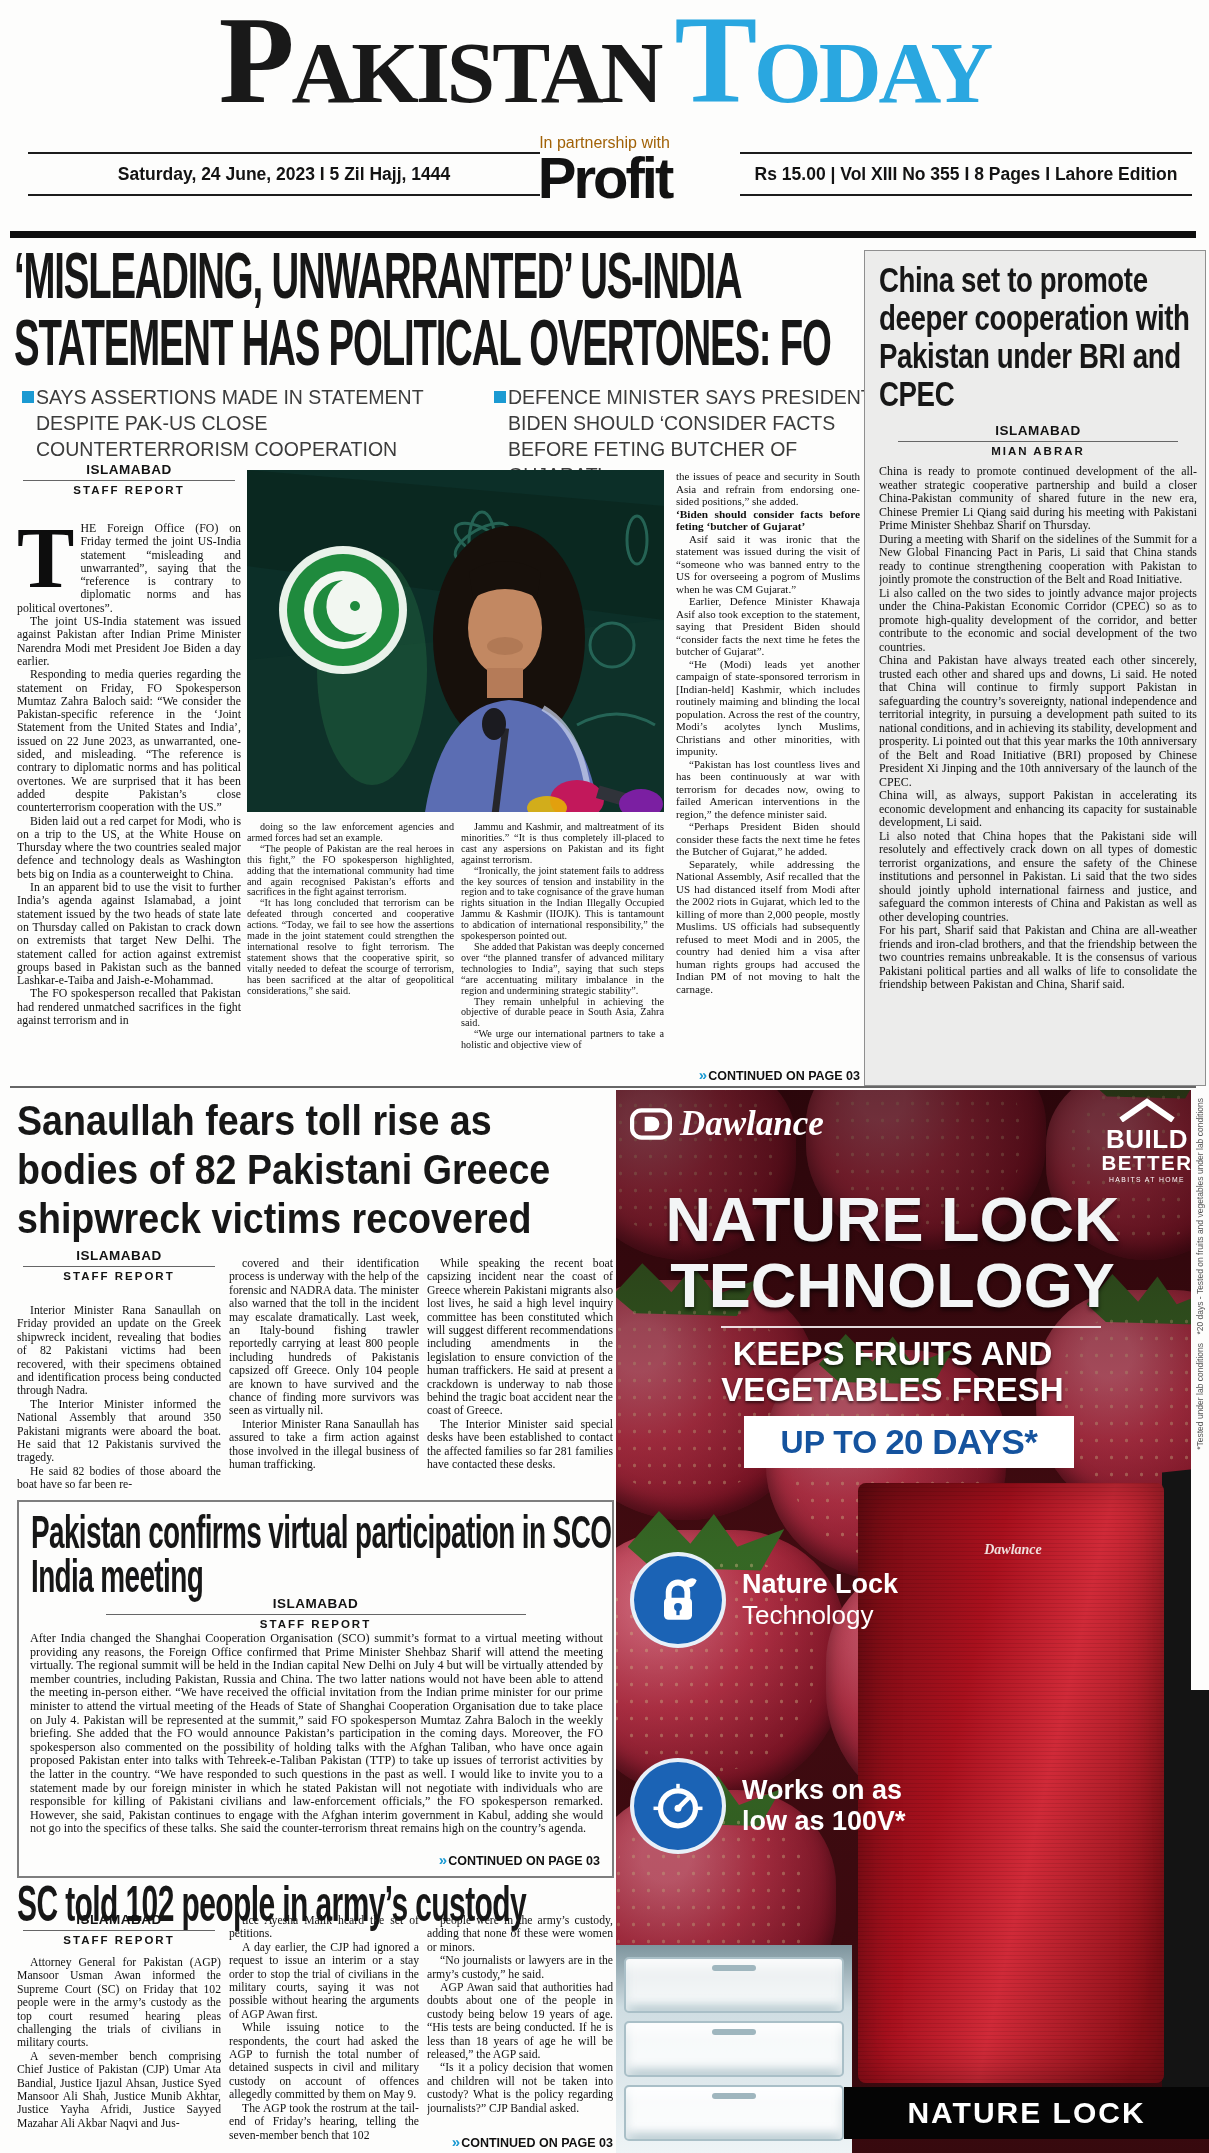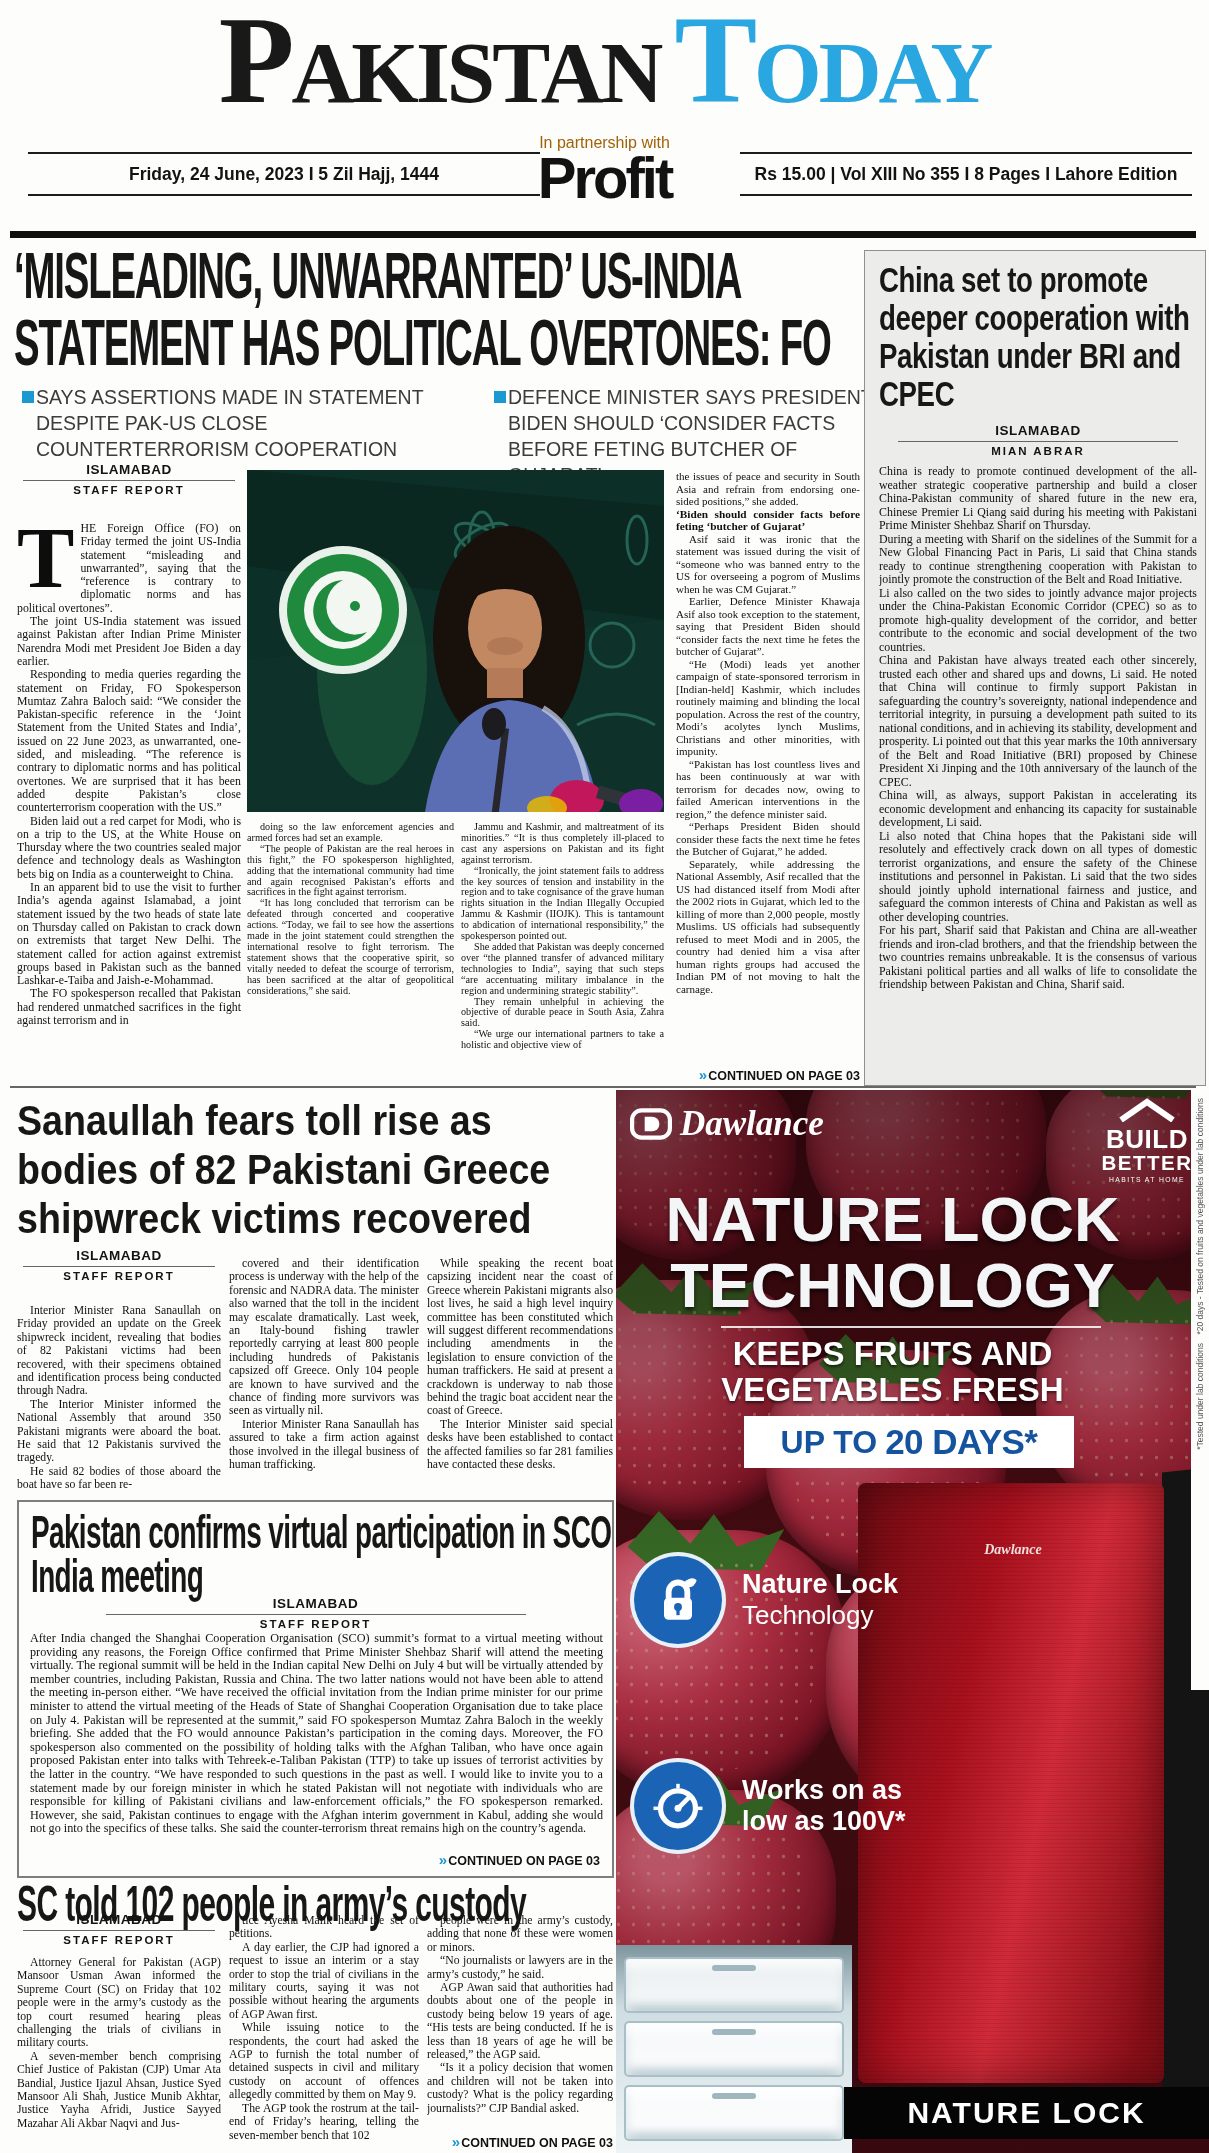--- a/index.html
+++ b/index.html
@@ -154,21 +154,21 @@
 <body>
 
 <div class="page">
 
   <div class="abs masthead">
     <span class="mh-black">Pakistan</span><span class="mh-blue">Today</span>
   </div>
   <div class="abs partnership">In partnership with</div>
   <div class="abs profit">Profit</div>
   <div class="abs datebar left">
-    <span>Friday, 24 June, 2023 I 5 Zil Hajj, 1444</span>
+    <span>Saturday, 24 June, 2023 I 5 Zil Hajj, 1444</span>
   </div>
   <div class="abs datebar right">
     <span>Rs 15.00 | Vol XIII No 355 I 8 Pages I Lahore Edition</span>
   </div>
   <div class="abs thickrule"></div>
 
   <div class="abs lead-hl">
     <span class="cond">‘MISLEADING, UNWARRANTED’ US-INDIA STATEMENT HAS POLITICAL OVERTONES: FO</span>
   </div>
 

